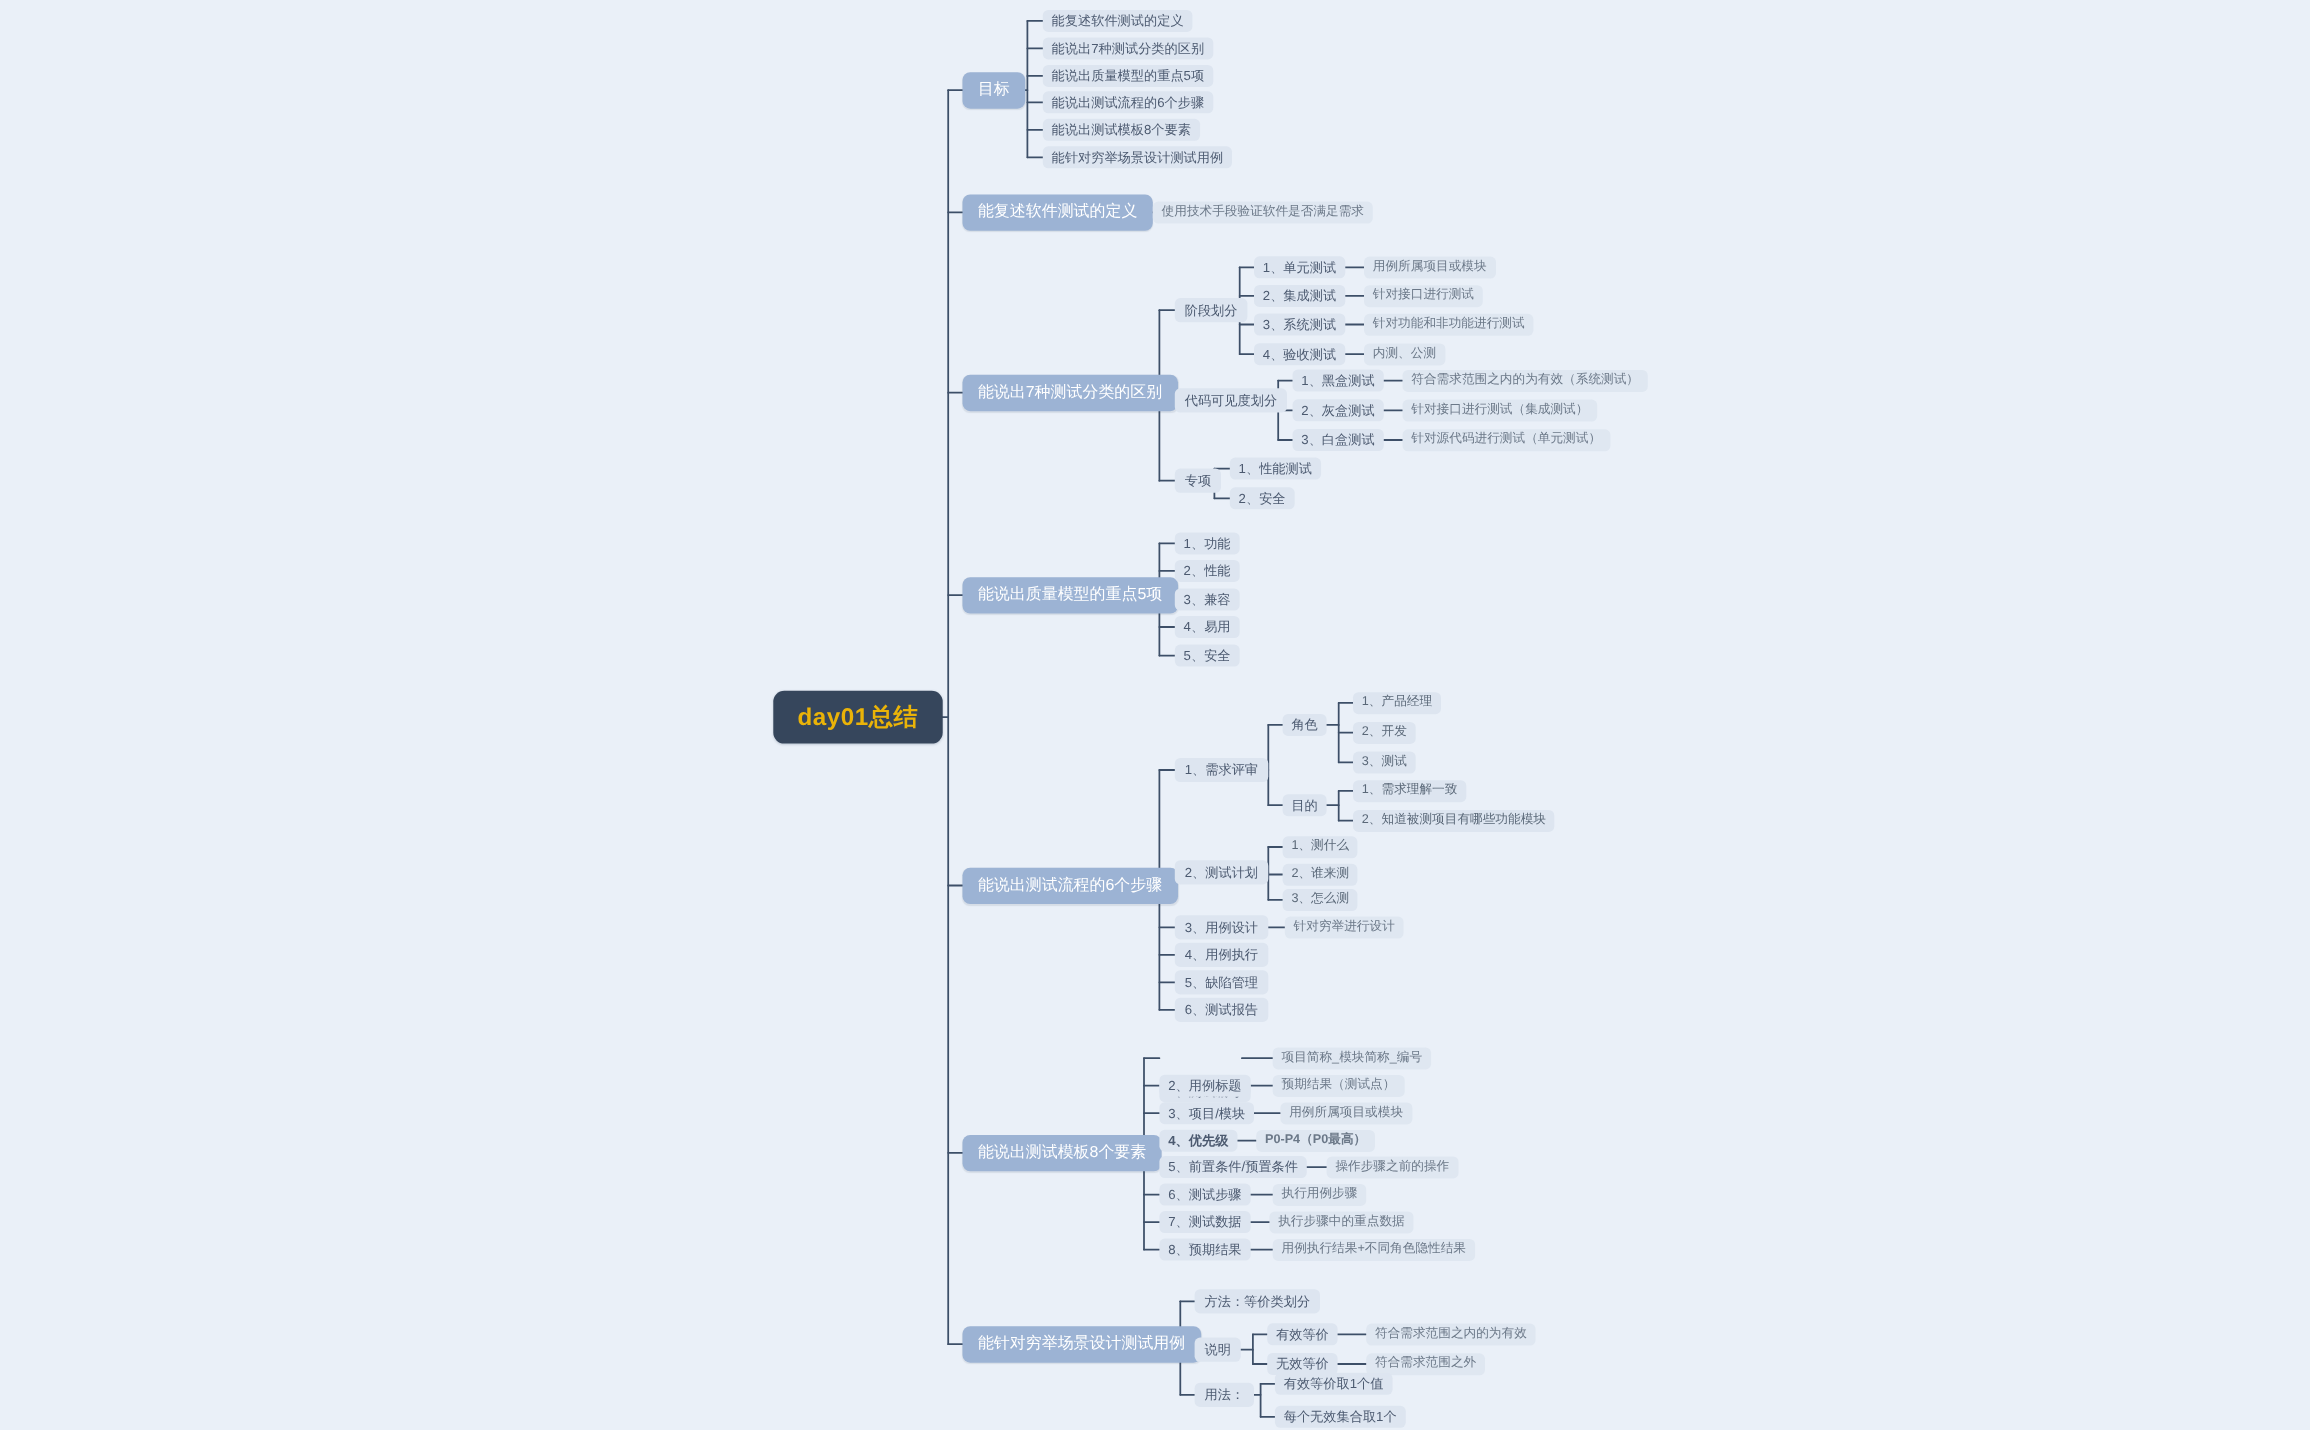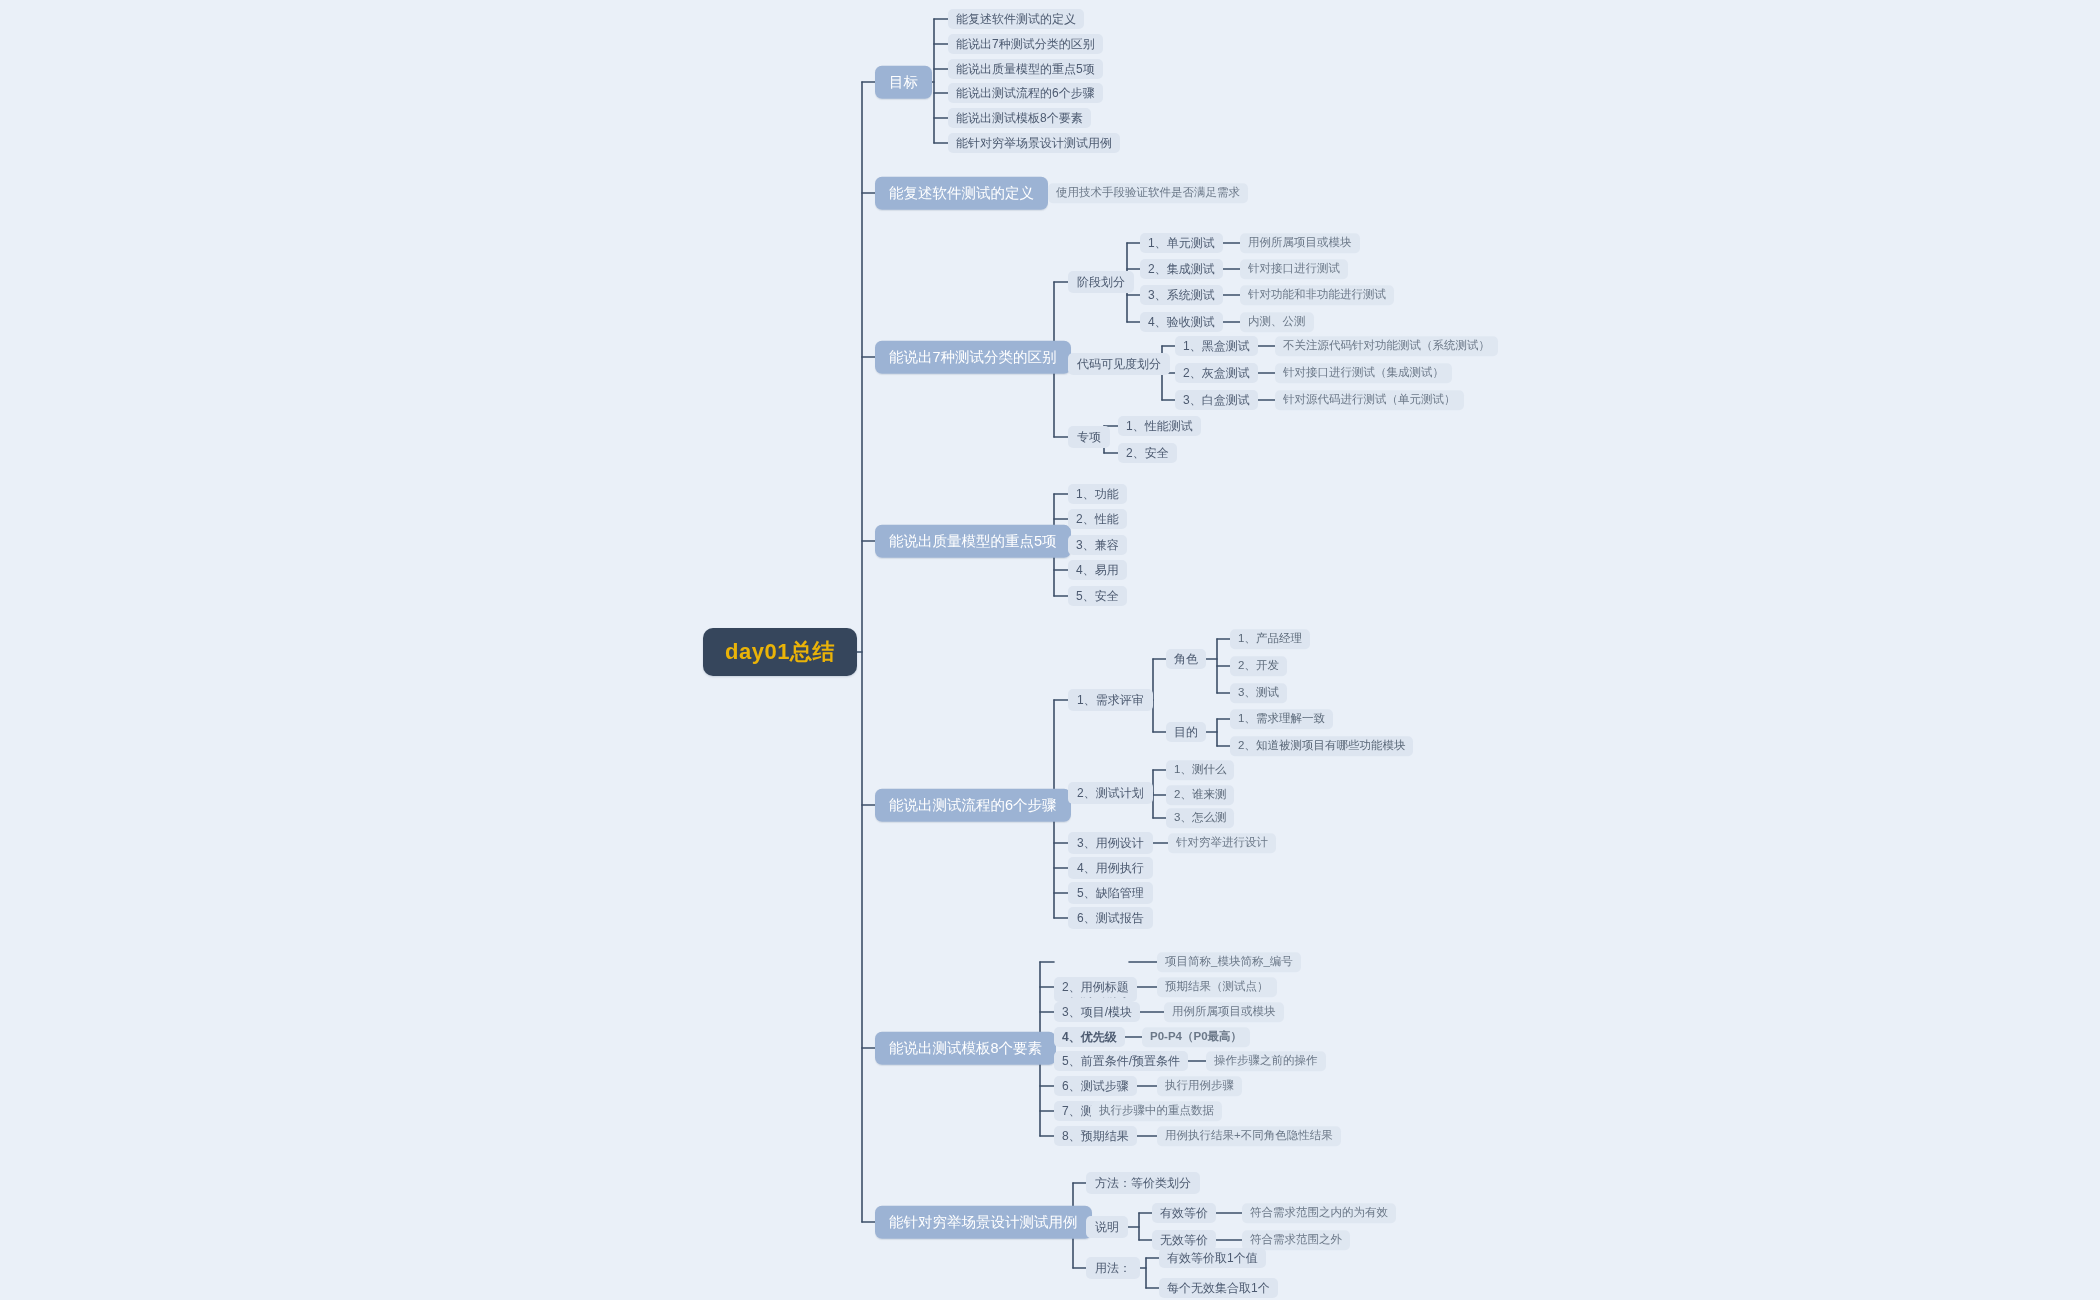--- a/index.html
+++ b/index.html
@@ -244,21 +244,21 @@
   <div class="node n-note" style="left:1240px; top:243px;">用例所属项目或模块</div>
   <div class="node n-l3" style="left:1140px; top:269px;">2、集成测试</div>
   <div class="node n-note" style="left:1240px; top:269px;">针对接口进行测试</div>
   <div class="node n-l3" style="left:1140px; top:295px;">3、系统测试</div>
   <div class="node n-note" style="left:1240px; top:295px;">针对功能和非功能进行测试</div>
   <div class="node n-l3" style="left:1140px; top:322px;">4、验收测试</div>
   <div class="node n-note" style="left:1240px; top:322px;">内测、公测</div>
 
   <div class="node n-l2" style="left:1068px; top:364px;">代码可见度划分</div>
   <div class="node n-l3" style="left:1175px; top:346px;">1、黑盒测试</div>
-  <div class="node n-note" style="left:1275px; top:346px;">不关注源代码针对功能测试（系统测试）</div>
+  <div class="node n-note" style="left:1275px; top:346px;">符合需求范围之内的为有效（系统测试）</div>
   <div class="node n-l3" style="left:1175px; top:373px;">2、灰盒测试</div>
   <div class="node n-note" style="left:1275px; top:373px;">针对接口进行测试（集成测试）</div>
   <div class="node n-l3" style="left:1175px; top:400px;">3、白盒测试</div>
   <div class="node n-note" style="left:1275px; top:400px;">针对源代码进行测试（单元测试）</div>
 
   <div class="node n-l2" style="left:1068px; top:437px;">专项</div>
   <div class="node n-l3" style="left:1118px; top:426px;">1、性能测试</div>
   <div class="node n-l3" style="left:1118px; top:453px;">2、安全</div>
 
   <div class="node n-l1" style="left:875px; top:541px;">能说出质量模型的重点5项</div>
@@ -297,21 +297,21 @@
   <div class="node n-note" style="left:1157px; top:987px;">预期结果（测试点）</div>
   <div class="node n-l3" style="left:1054px; top:1012px;">3、项目/模块</div>
   <div class="node n-note" style="left:1164px; top:1012px;">用例所属项目或模块</div>
   <div class="node n-l3 bold" style="left:1054px; top:1037px;">4、优先级</div>
   <div class="node n-note bold" style="left:1142px; top:1037px;">P0-P4（P0最高）</div>
   <div class="node n-l3" style="left:1054px; top:1061px;">5、前置条件/预置条件</div>
   <div class="node n-note" style="left:1206px; top:1061px;">操作步骤之前的操作</div>
   <div class="node n-l3" style="left:1054px; top:1086px;">6、测试步骤</div>
   <div class="node n-note" style="left:1157px; top:1086px;font-family:Liberation Mono, monospace;">执行用例步骤</div>
   <div class="node n-l3" style="left:1054px; top:1111px;">7、测试数据</div>
-  <div class="node n-note" style="left:1091px; top:1111px;text-align:right;">执行步骤中的重点数据</div>
+  <div class="node n-note" style="left:1154px; top:1111px;text-align:right;">执行步骤中的重点数据</div>
   <div class="node n-l3" style="left:1054px; top:1136px;">8、预期结果</div>
   <div class="node n-note" style="left:1157px; top:1136px;">用例执行结果+不同角色隐性结果</div>
 
   <div class="node n-l1" style="left:875px; top:1222px;">能针对穷举场景设计测试用例</div>
   <div class="node n-l2" style="left:1086px; top:1183px;">方法：等价类划分</div>
   <div class="node n-l2" style="left:1086px; top:1227px;">说明</div>
   <div class="node n-l3" style="left:1152px; top:1213px;">有效等价</div>
   <div class="node n-note" style="left:1242px; top:1213px;">符合需求范围之内的为有效</div>
   <div class="node n-l3" style="left:1152px; top:1240px;">无效等价</div>
   <div class="node n-note" style="left:1242px; top:1240px;">符合需求范围之外</div>

